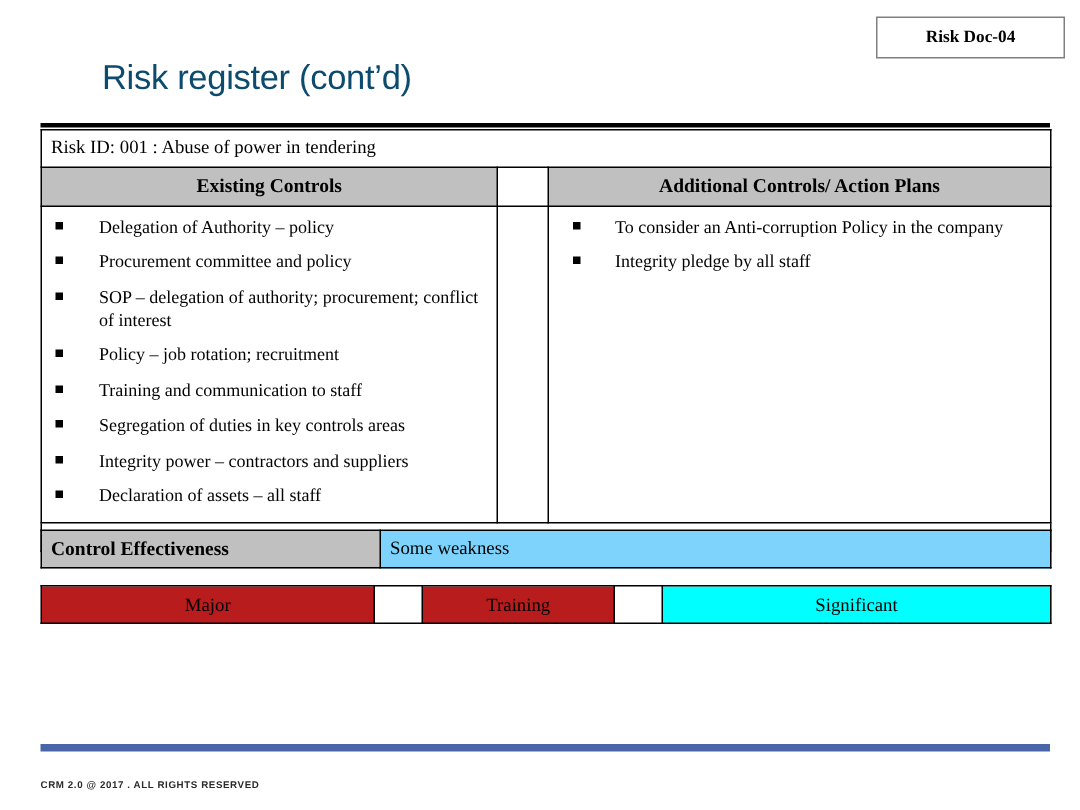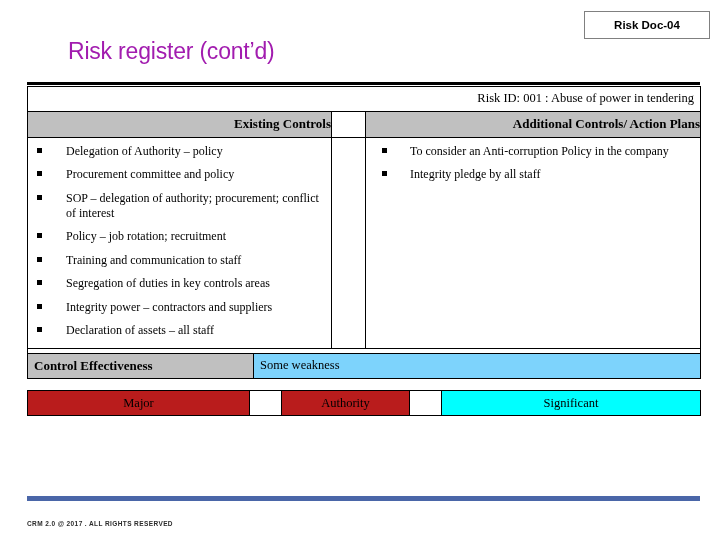--- a/index.html
+++ b/index.html
@@ -21,36 +21,36 @@
     position: absolute;
     left: 584px;
     top: 11px;
     width: 126px;
     height: 28px;
     border: 1px solid #808080;
     background: #ffffff;
     display: flex;
     align-items: center;
     justify-content: center;
-    font-family: Liberation Sans, sans-serif;
+    font-family: Liberation Serif, serif;
     font-weight: bold;
     font-size: 11.5px;
     letter-spacing: 0px;
     color: #000000;
     box-sizing: border-box;
   }
 
   
   #slide-title {
     position: absolute;
     left: 68px;
     top: 38px;
     font-family: "Liberation Sans", sans-serif;
     font-size: 23px;
-    color: #a21caf;
+    color: #0c4a6e;
     white-space: nowrap;
     letter-spacing: -0.2px;
   }
 
   
   #top-rule {
     position: absolute;
     left: 27px;
     top: 82px;
     width: 673px;
@@ -69,31 +69,30 @@
     font-size: 12.5px;
   }
   #risk-table td {
     border: 1.5px solid #000000;
     vertical-align: top;
     padding: 0;
     background: #ffffff;
   }
   .hdr-gray {
     background: #c0c0c0 !important;
-    text-align: right;
+    text-align: center;
     font-weight: bold;
     font-size: 13px;
     padding: 4px 0 5px 0 !important;
     vertical-align: middle !important;
   }
   .riskid-cell {
     padding: 4px 6px 5px 6px !important;
     font-size: 12.5px;
     white-space: nowrap;
-    text-align: right;
   }
   .gap-col {
     background: #ffffff !important;
   }
 
   
   ul.ctrl-list {
     list-style: none;
     margin: 0;
     padding: 6px 4px 8px 2px;
@@ -272,21 +271,21 @@
     <col style="width:222px">
     <col style="width:32px">
     <col style="width:128px">
     <col style="width:32px">
     <col style="width:259px">
   </colgroup>
   <tbody>
     <tr>
       <td>Major</td>
       <td class="blank"></td>
-      <td>Authority</td>
+      <td>Training</td>
       <td class="blank"></td>
       <td class="cyan">Significant</td>
     </tr>
   </tbody>
 </table>
 
 <div id="footer-bar"></div>
 <div id="footer-text">CRM 2.0 @ 2017 .  ALL RIGHTS RESERVED</div>
 <div id="page-number">10</div>
 

